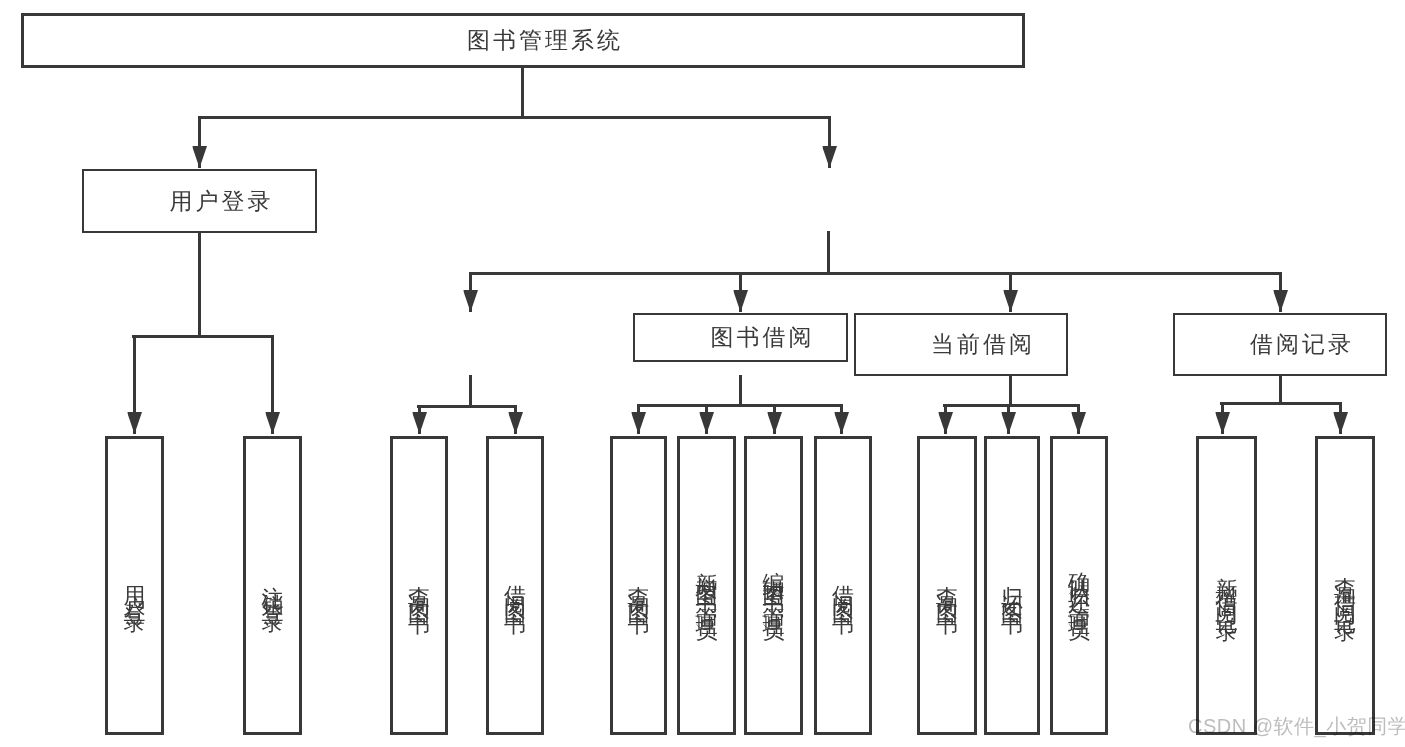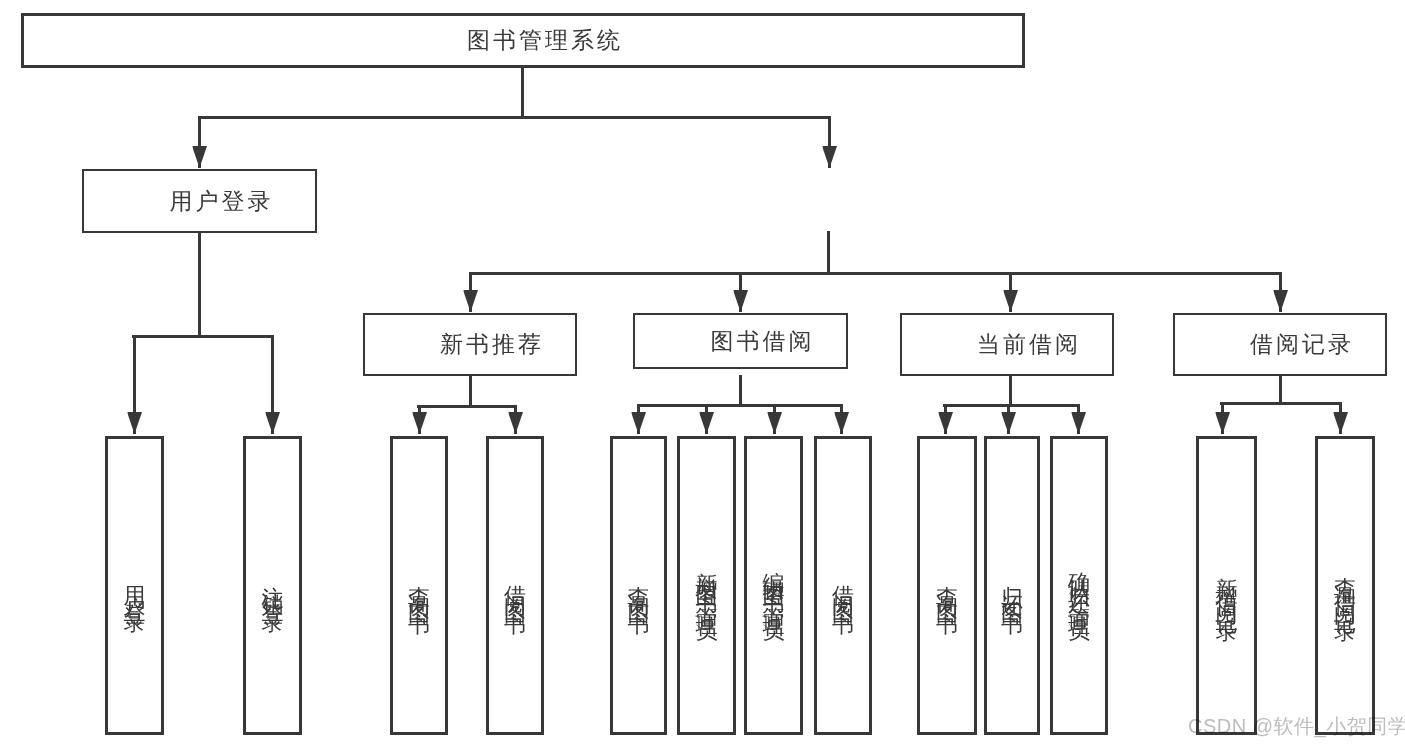--- a/index.html
+++ b/index.html
@@ -19,22 +19,22 @@
     position:absolute;box-sizing:border-box;background:#fff;
     border:3px solid var(--line);
     display:flex;align-items:center;justify-content:center;
     font-size:23px;letter-spacing:3px;white-space:nowrap;padding-left:44px;
   }
   .lvl{border-width:2.5px;}
   .n-root   {left:21px;  top:13px;  width:1004px;height:55px;border-width:3px;}
   .n-user   {left:82px;  top:169px; width:235px; height:64px;}
   .n-mgmt   {left:712px; top:169px; width:233px; height:63px;}
   .n-new    {left:363px; top:313px; width:214px; height:63px;}
-  .n-borrow {left:633px; top:313px; width:215px; height:56px;}
-  .n-current{left:900px; top:313px; width:214px; height:63px;}
+  .n-borrow {left:633px; top:313px; width:215px; height:49px;}
+  .n-current{left:854px; top:313px; width:214px; height:63px;}
   .n-record {left:1173px;top:313px; width:214px; height:63px;}
   .leaf{
     position:absolute;box-sizing:border-box;background:#fff;
     border:3px solid var(--line);top:436px;height:299px;
     display:flex;align-items:center;justify-content:center;
     writing-mode:vertical-rl;text-orientation:mixed;
     font-size:22px;letter-spacing:9px;line-height:1;
   }
   .lf1 {left:105px; width:59px;}
   .lf2 {left:243px; width:59px;}
@@ -174,21 +174,20 @@
       <i class="ah"></i>
     </div>
   <div class="drop a19">
       <i class="ah"></i>
     </div>
 
   <div class="node n-root">图书管理系统</div>
 
   <div class="node lvl n-user">用户登录</div>
 
-  <div class="node lvl n-new">新书推荐</div>
   <div class="node lvl n-borrow">图书借阅</div>
   <div class="node lvl n-current">当前借阅</div>
   <div class="node lvl n-record">借阅记录</div>
 
   <div class="leaf lf1">用户登录</div>
   <div class="leaf lf2">注销登录</div>
   <div class="leaf lf3">查询图书</div>
   <div class="leaf lf4">借阅图书</div>
   <div class="leaf lf5">查询图书</div>
   <div class="leaf lf6">新增图书（管理员）</div>

